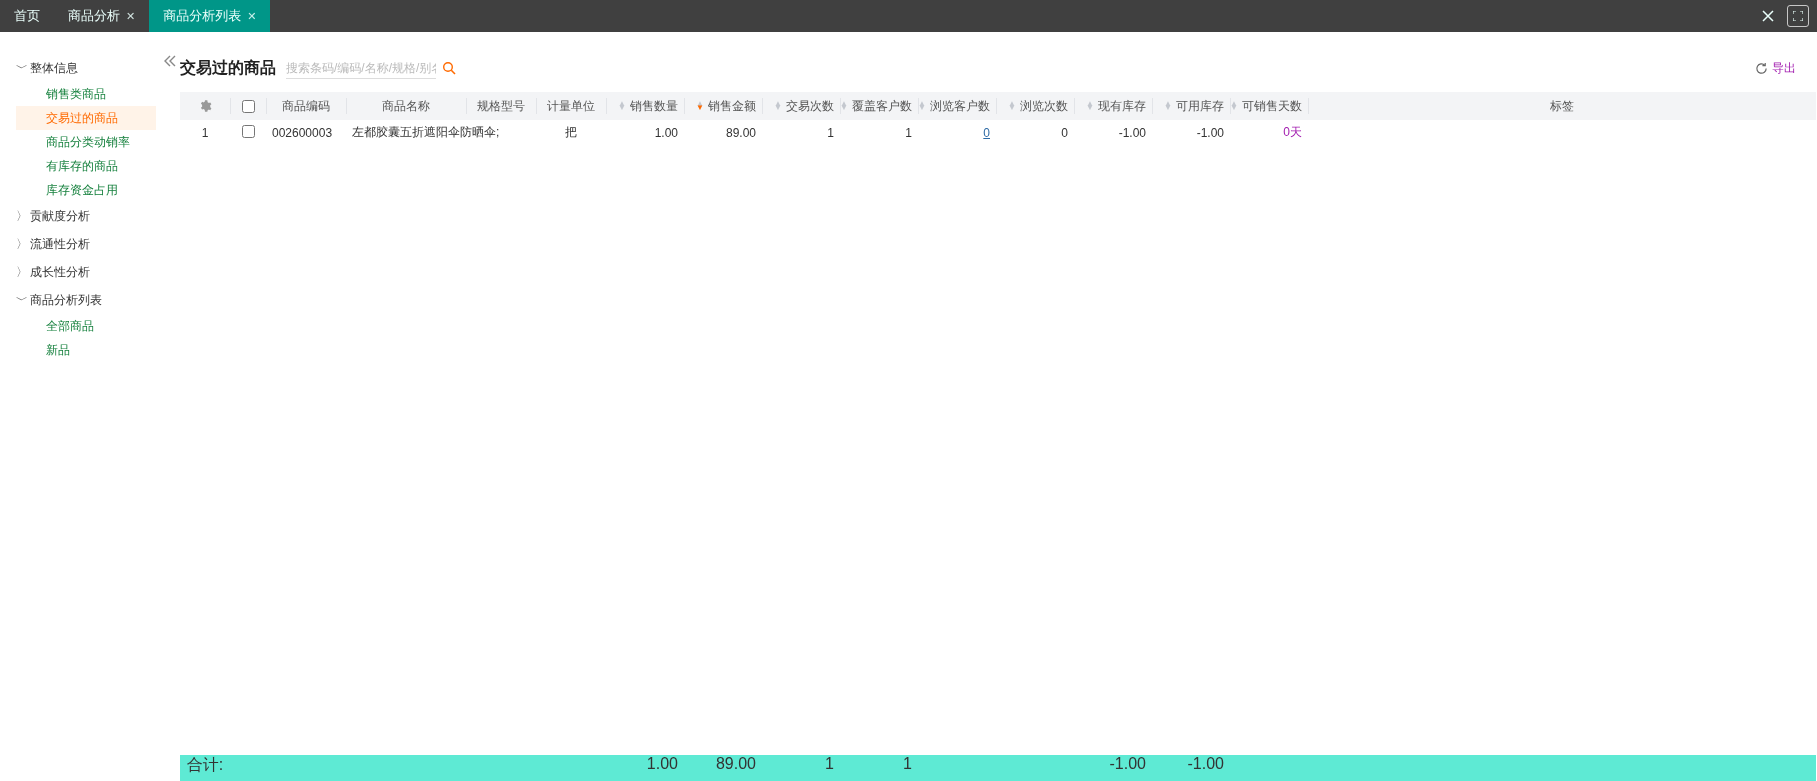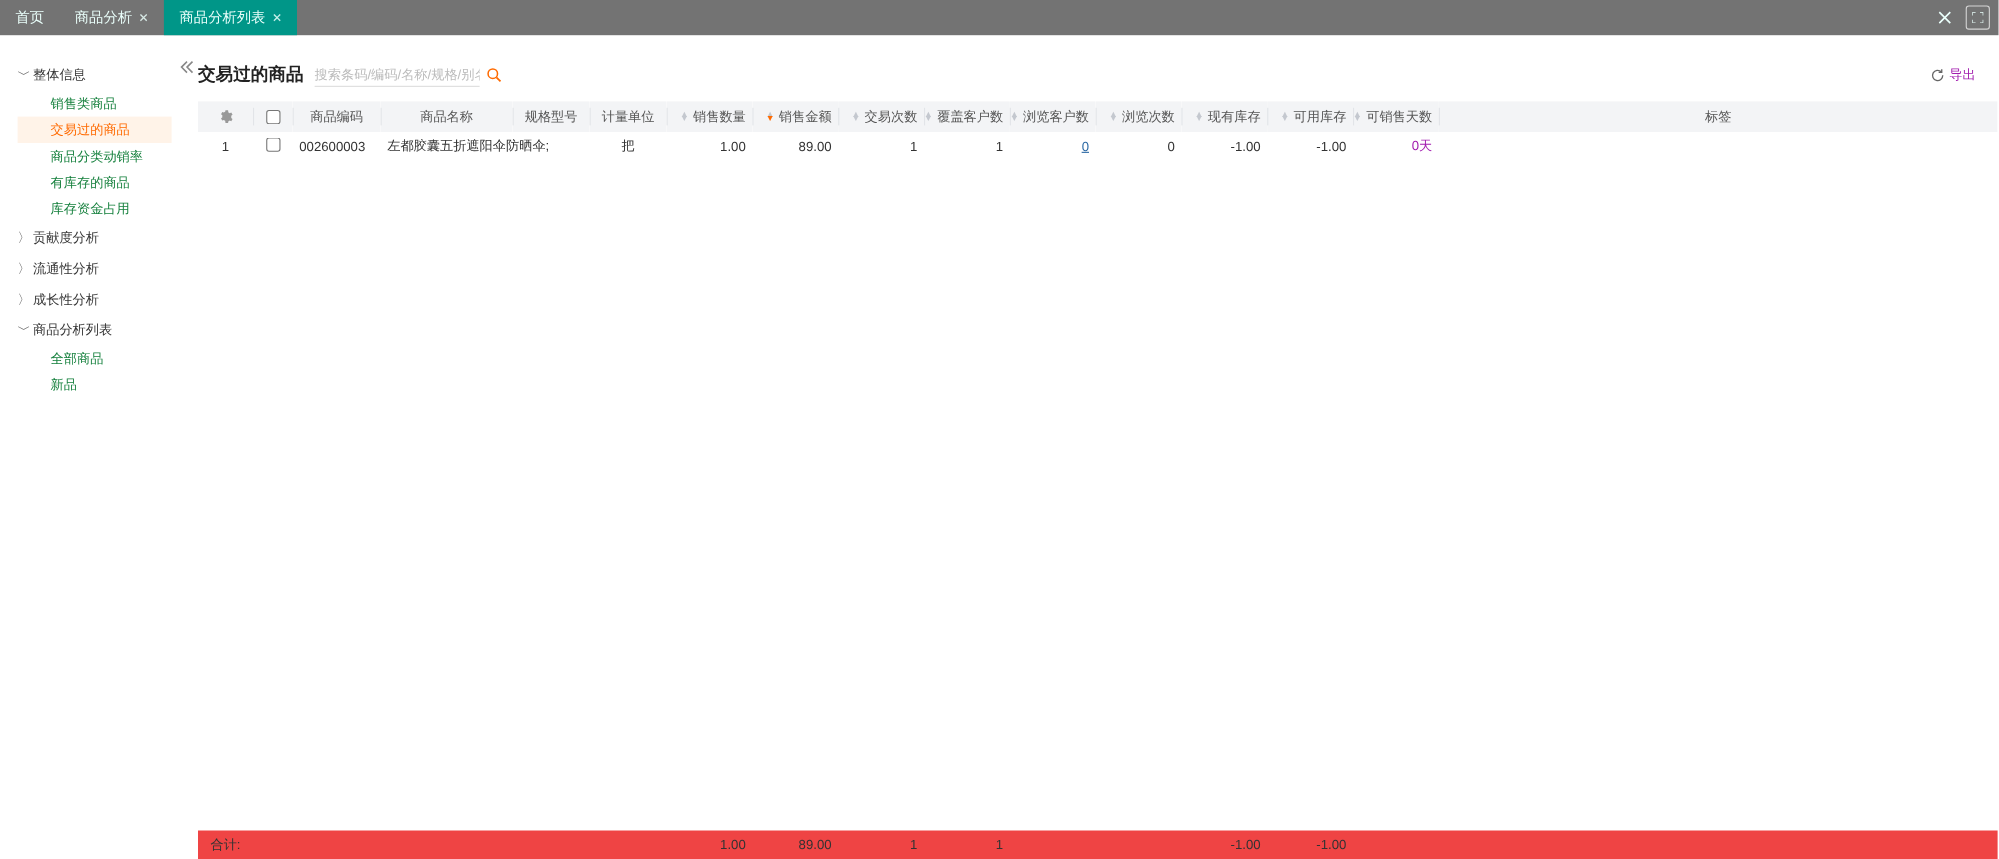--- a/index.html
+++ b/index.html
@@ -2,21 +2,21 @@
 <html><head>
 <meta charset="utf-8">
 <style>
   * { box-sizing: border-box; margin: 0; padding: 0; }
   html, body { width: 100%; height: 100%; font-family: "Microsoft YaHei", Arial, sans-serif; font-size: 12px; color: #333; background: #fff; }
   body { overflow: hidden; }
 
   
   .top-tabs {
     height: 32px;
-    background: #737373;
+    background: #404040;
     display: flex;
     align-items: stretch;
     color: #fff;
     position: relative;
   }
   .top-tabs .tab {
     display: flex;
     align-items: center;
     padding: 0 14px;
     font-size: 13px;
@@ -230,24 +230,23 @@
   .col-tag   { width: auto; }
 
   .gear-ico { color: #888; }
   input[type=checkbox].row-check { width: 13px; height: 13px; }
 
   
   .summary-row {
     position: absolute;
     left: 0; right: 0; bottom: 0;
     height: 26px;
-    background: #ef4444;
-    display: flex;
-    align-items: center;
-    font-size: 12px;
+    background: #5eead4;
+    display: flex;
+    font-size: 16px;
     color: #333;
   }
   .summary-cell {
     padding: 0 6px;
     white-space: nowrap;
   }
 
   svg { display: block; }
 </style>
 </head>

